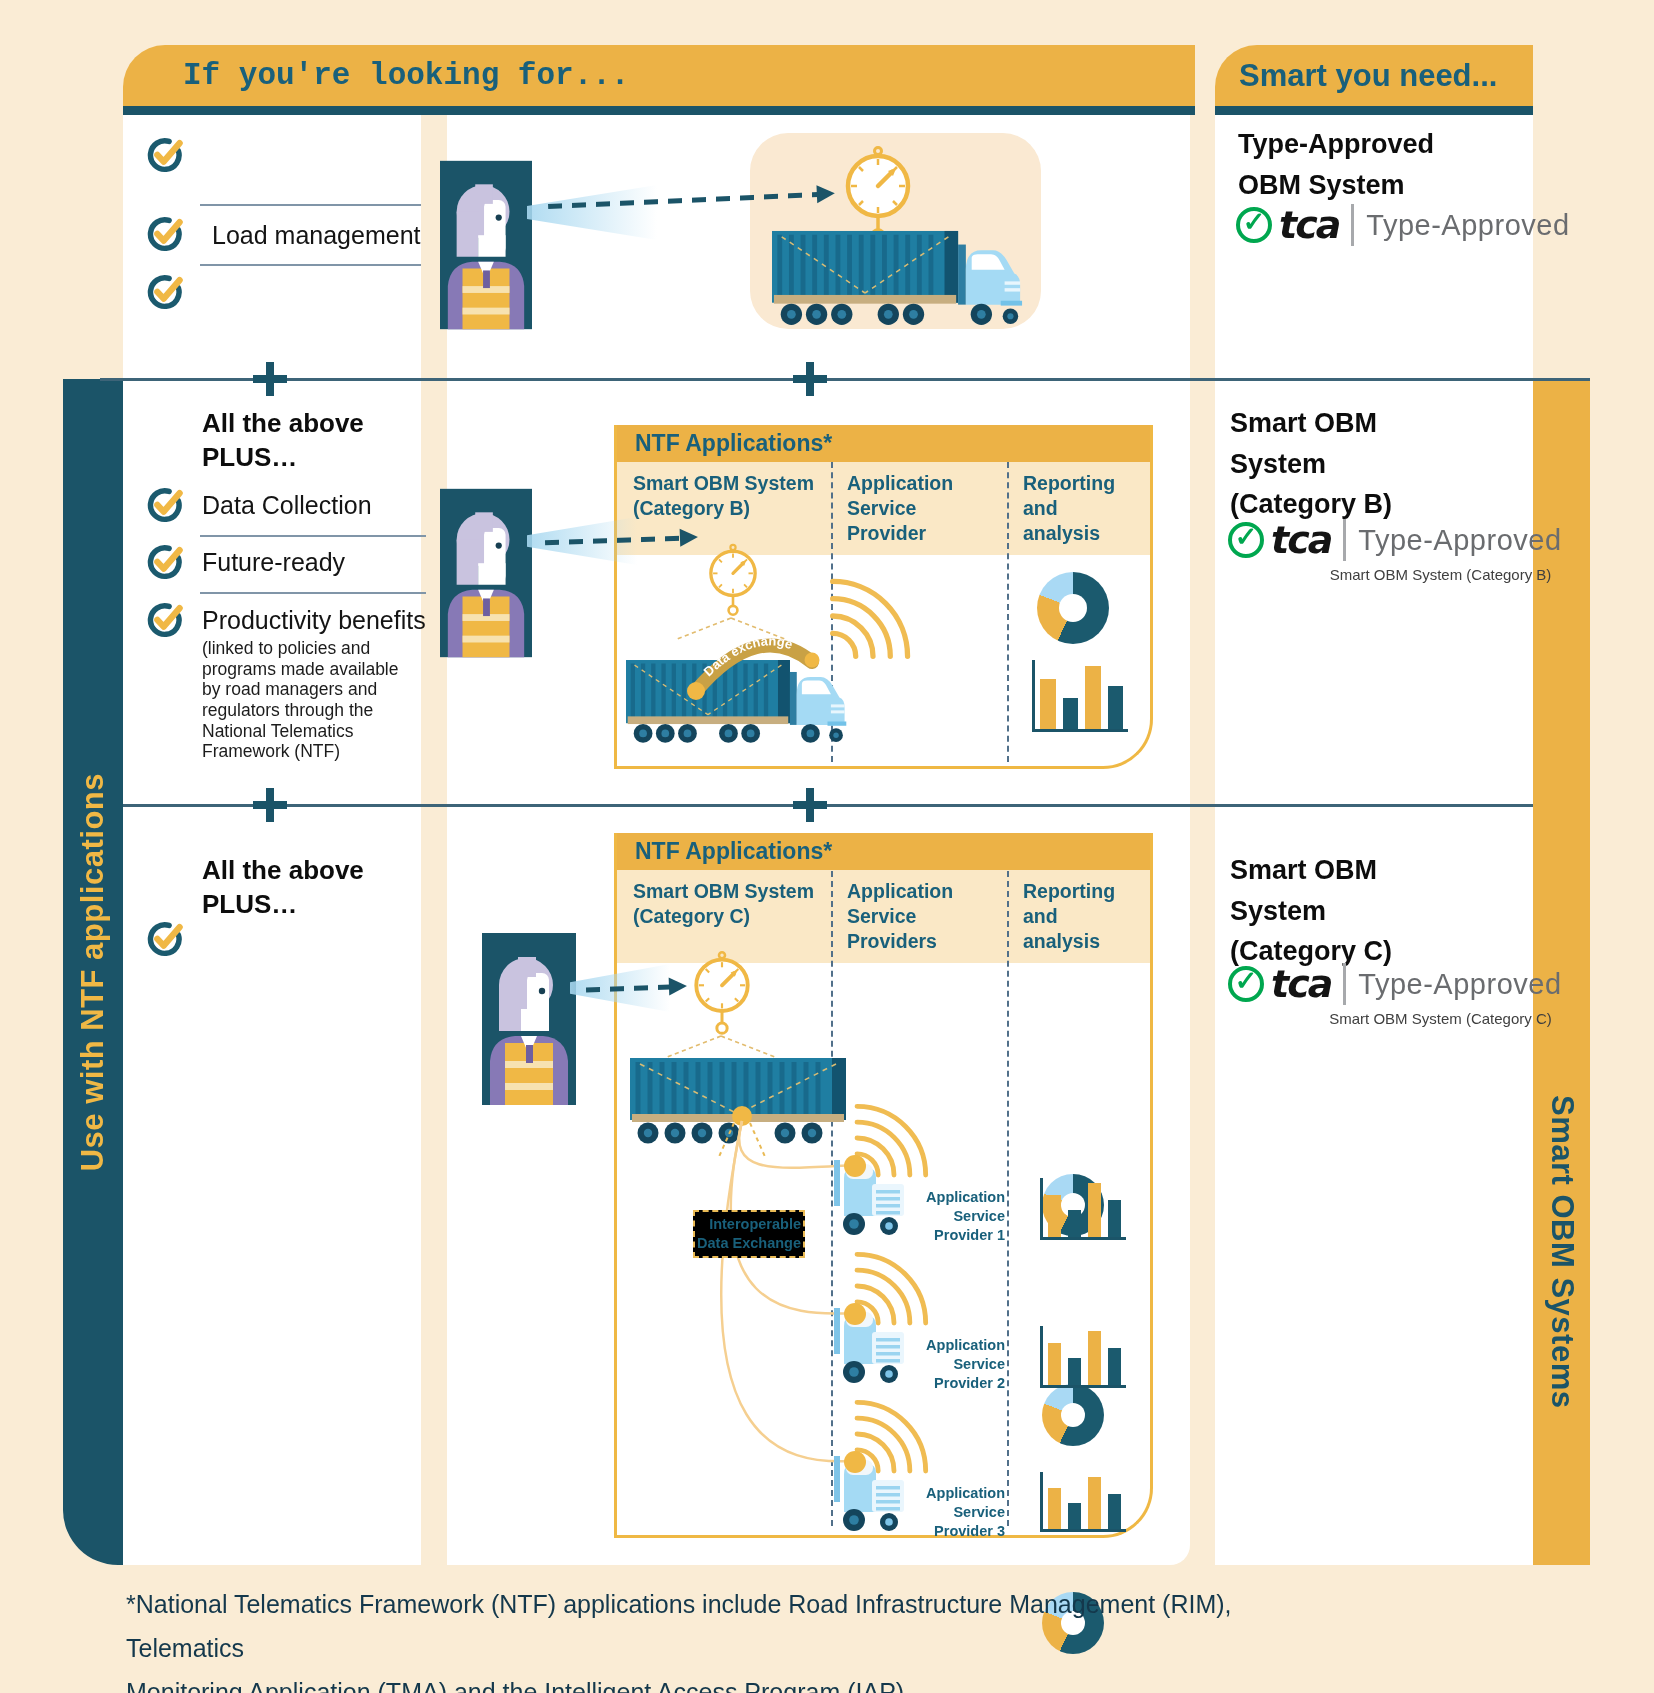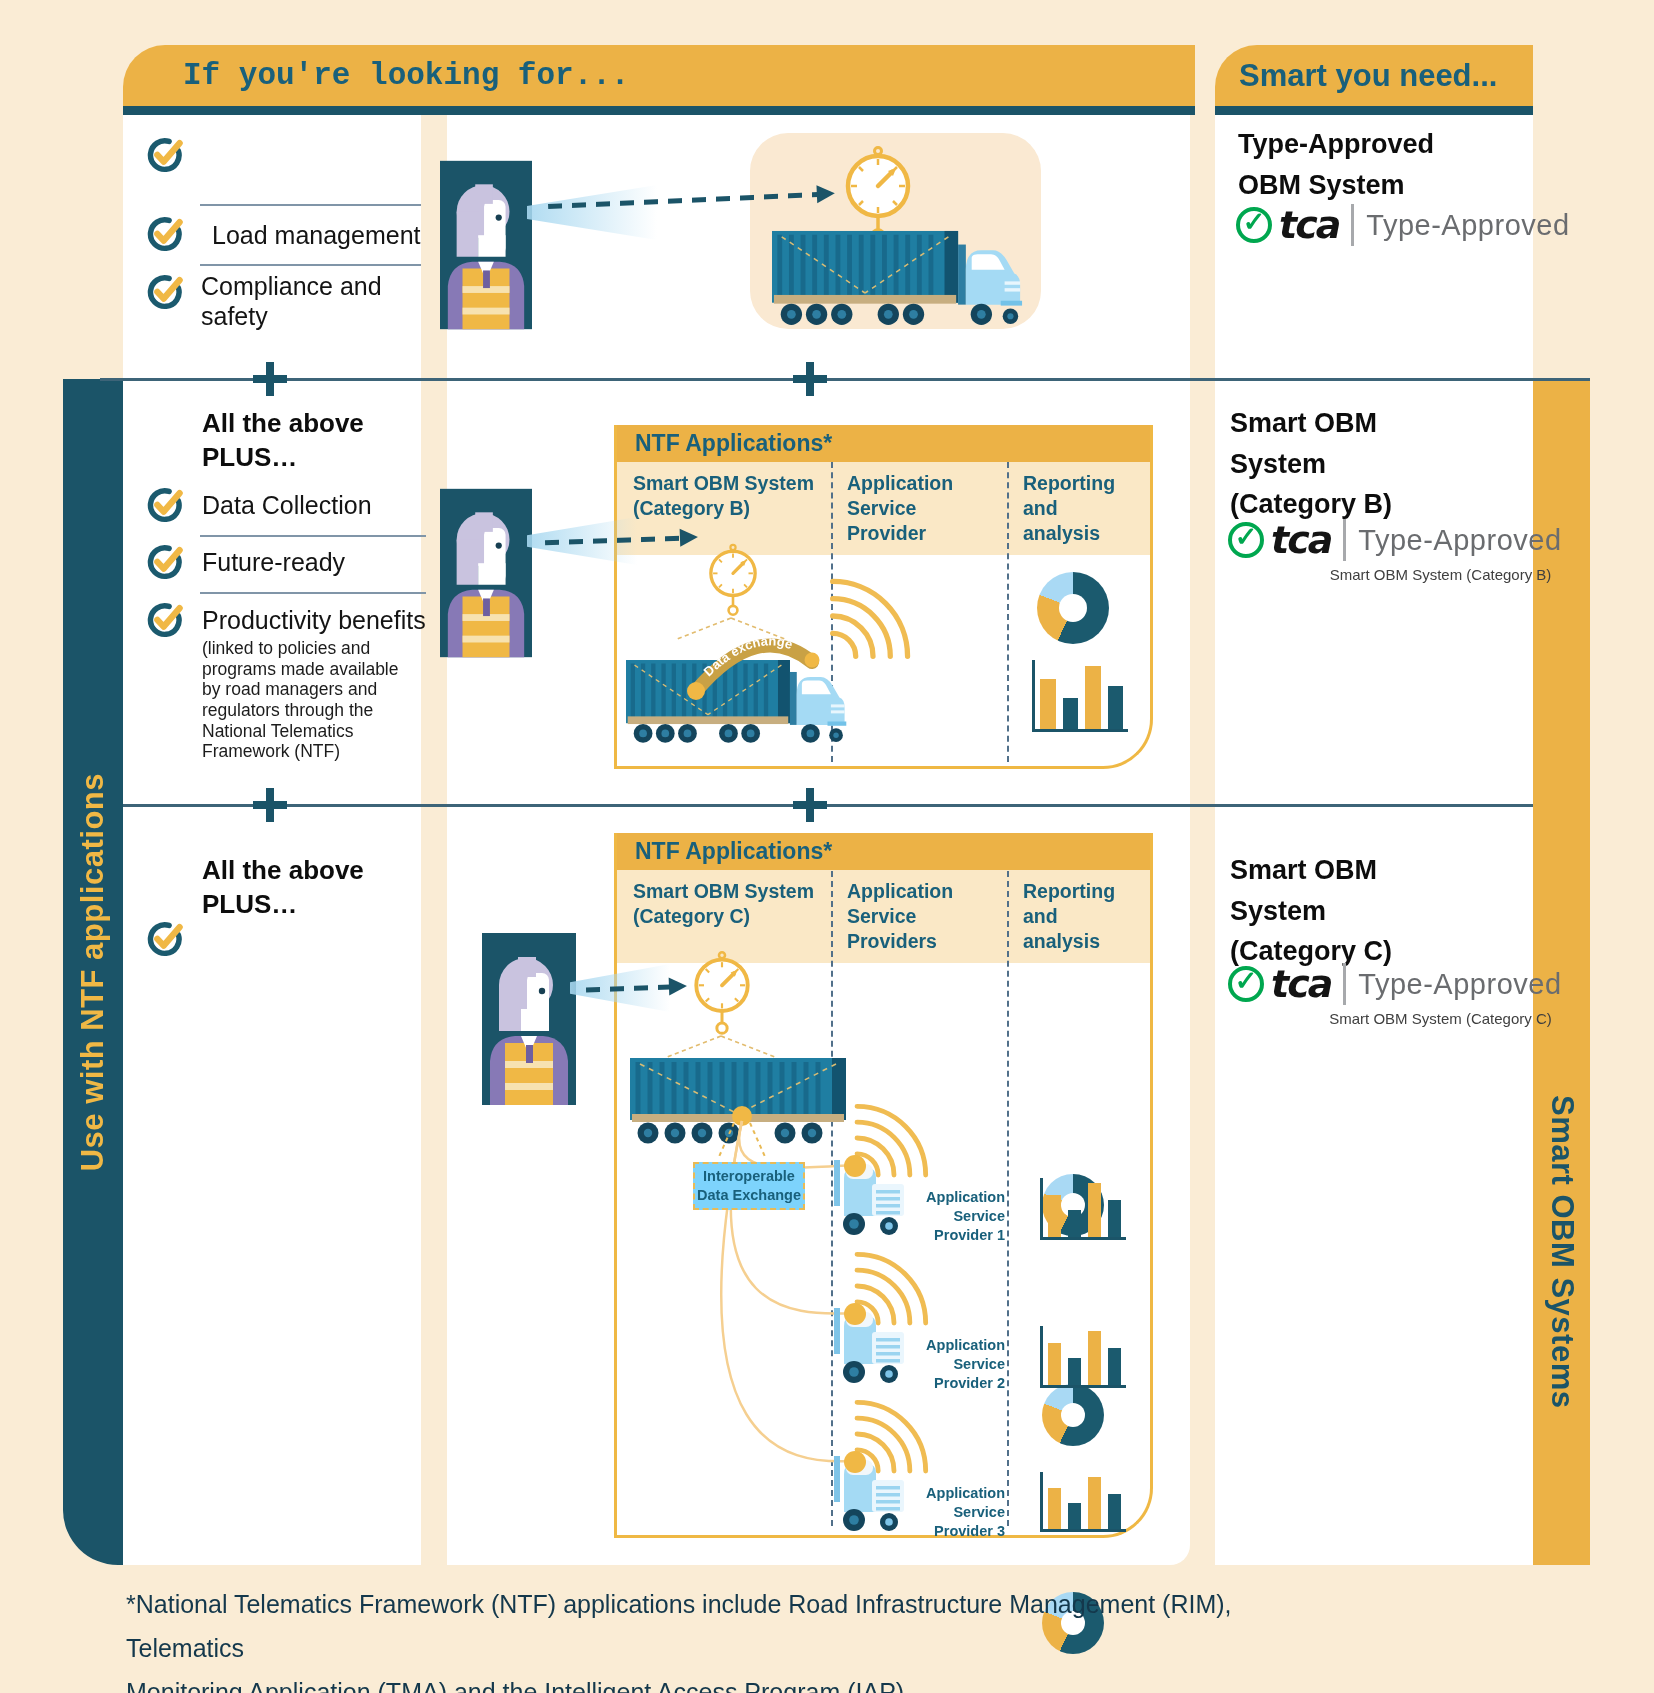--- a/index.html
+++ b/index.html
@@ -42,21 +42,21 @@
   .b.t{background:#1B5A6E;}
   
   .tca-logo{display:flex;align-items:center;gap:7px;}
   .tca-circ{width:28px;height:28px;border:4.5px solid #00A74F;border-radius:50%;display:flex;align-items:center;justify-content:center;flex:none;}
   .tca-tick{color:#00A74F;font-size:27px;font-weight:bold;line-height:1;margin-top:-6px;}
   .tca-word{font-size:38px;font-weight:800;font-style:italic;letter-spacing:-2px;color:#141414;font-family:"DejaVu Sans",sans-serif;}
   .tca-div{width:3px;height:42px;background:#A7A9AC;margin:0 5px;flex:none;}
   .tca-type{font-size:29px;color:#6A6C6F;letter-spacing:.5px;white-space:nowrap;}
   .tca-sub{font-size:15px;color:#3F3F3F;width:245px;text-align:center;}
   
-  .interop{border:2px dashed #E9BA55;background:#7dd3fc;color:#19607B;font-weight:bold;font-size:14.5px;line-height:1.3;text-align:center;white-space:pre-line;display:flex;align-items:center;justify-content:center;}
+  .interop{border:2px dashed #E9BA55;background:#000000;color:#19607B;font-weight:bold;font-size:14.5px;line-height:1.3;text-align:right;white-space:pre-line;display:flex;align-items:center;justify-content:center;margin-top:48px;}
   .provider-label{font-size:14.5px;font-weight:bold;color:#19607B;text-align:right;white-space:pre-line;line-height:1.3;}
   .footnote{font-size:25px;color:#14384C;white-space:pre-line;line-height:1.75;}
   .cream-panel{background:#FAE9D2;border-radius:38px;}
 </style>
 </head>
 <body>
 
 <div id="canvas">
 
   <div class="abs hdr" style="left:123px;top:45px;width:1072px;height:61px;padding-left:60px;box-sizing:border-box;font-family:Liberation Mono, monospace;"><span>If you're looking for...</span></div>
@@ -116,22 +116,20 @@
 </svg>
 </div>
   <div class="abs chk-text" style="left:212px;top:220px;width:215px;">Load management</div>
   <div class="abs sep" style="left:200px;top:264px;width:221px;"></div>
   <div class="abs" style="left:146px;top:273px;width:37px;height:37px;">
 <svg viewBox="0 0 44 44" width="100%" height="100%">
   <path d="M27.5 6.5 A17 17 0 1 0 38.5 17.5" fill="none" stroke="#1B5A6E" stroke-width="6.5" stroke-linecap="round"></path>
   <path d="M13.5 22.5 L21 30.5 L40 8.5" fill="none" stroke="#F0B845" stroke-width="7.5" stroke-linecap="round" stroke-linejoin="round"></path>
 </svg>
 </div>
-  <div class="abs chk-text" style="left:201px;top:271px;width:215px;">Compliance and
-safety</div>
 
   <div class="abs cream-panel" style="left:750px;top:133px;width:291px;height:196px;"></div>
   <div class="abs" style="left:440px;top:160px;width:92px;height:170px;">
 <svg viewBox="0 0 94 172" width="100%" height="100%">
   <rect width="94" height="172" fill="#1B5468"></rect>
   <circle cx="44" cy="52" r="27" fill="#C9C3DF"></circle>
   <rect x="17" y="52" width="22" height="46" fill="#C9C3DF"></rect>
   <rect x="45" y="40" width="22" height="56" rx="7" fill="#ffffff"></rect>
   <rect x="39" y="76" width="28" height="22" fill="#ffffff"></rect>
   <rect x="36" y="24" width="18" height="20" fill="#C9C3DF"></rect>

